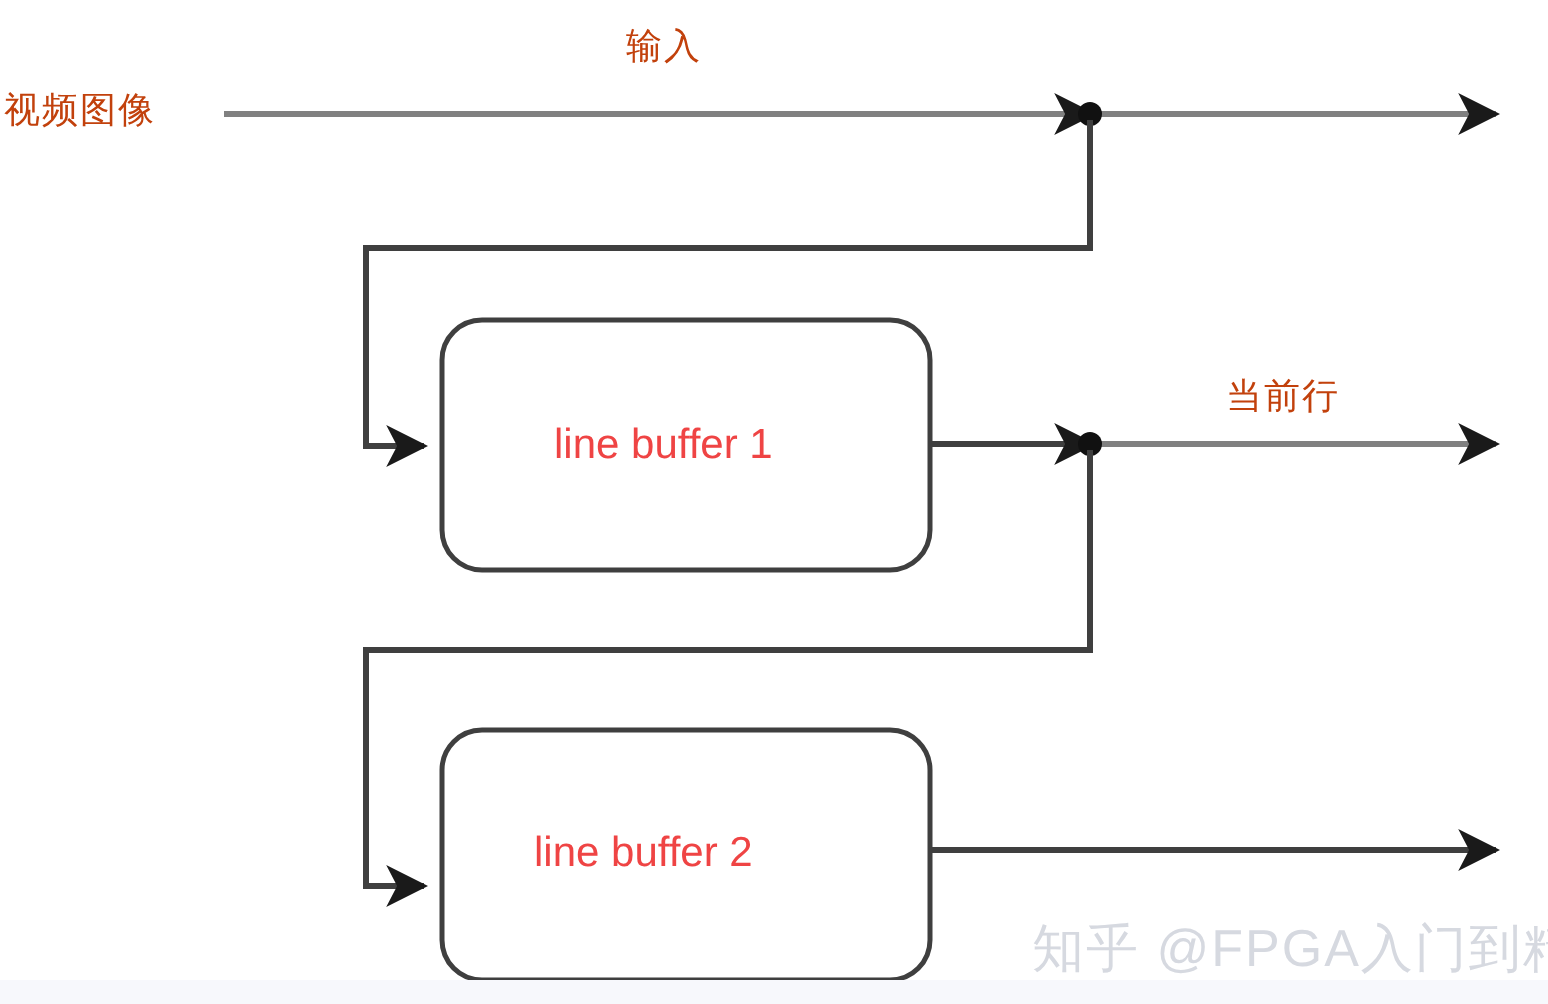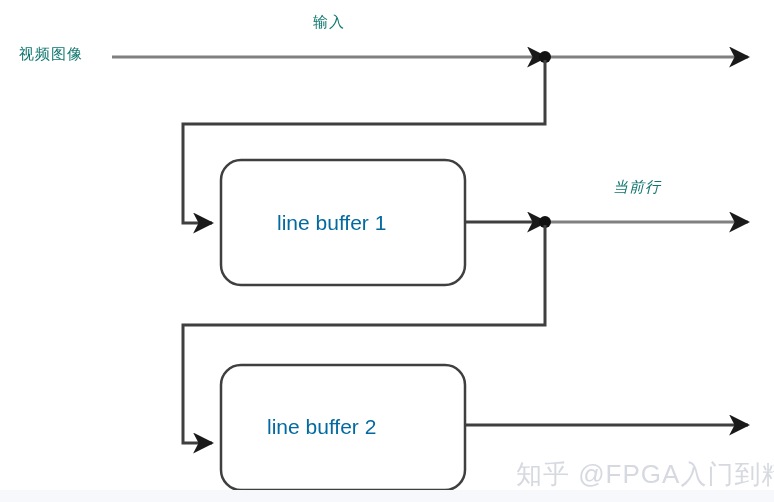--- a/index.html
+++ b/index.html
@@ -27,45 +27,45 @@
   }
   svg.diagram {
     position: absolute;
     left: 0;
     top: 0;
     width: 774px;
     height: 502px;
   }
   .node-label {
     position: absolute;
-    color: #0369a1;
+    color: #ef4444;
     font-size: 21px;
     line-height: 1;
     white-space: nowrap;
   }
   .cn-label {
     position: absolute;
-    color: #0f766e;
-    font-size: 15px;
+    color: #c2410c;
+    font-size: 18px;
     line-height: 1;
     white-space: nowrap;
     letter-spacing: 1px;
   }
   .watermark {
     position: absolute;
     color: #d6d9e0;
     font-size: 26px;
     line-height: 1;
     white-space: nowrap;
     letter-spacing: 1px;
   }
-  #lbl-video   { left: 19px;   top: 46px; text-align: center; }
+  #lbl-video   { left: 2px;   top: 46px; text-align: center; }
   #lbl-input   { left: 313px; top: 14px; }
   #lbl-next    { left: 613px; top: 14px; }
-  #lbl-current { left: 613px; top: 179px; font-style: italic; }
+  #lbl-current { left: 613px; top: 189px; }
   #lbl-prev    { left: 613px; top: 383px; }
   #lbl-buffer1 { left: 277px; top: 212px; }
   #lbl-buffer2 { left: 267px; top: 416px; }
   #wm          { left: 516px; top: 461px; }
 </style>
 </head>
 <body>
 
 <div id="stage">
 

